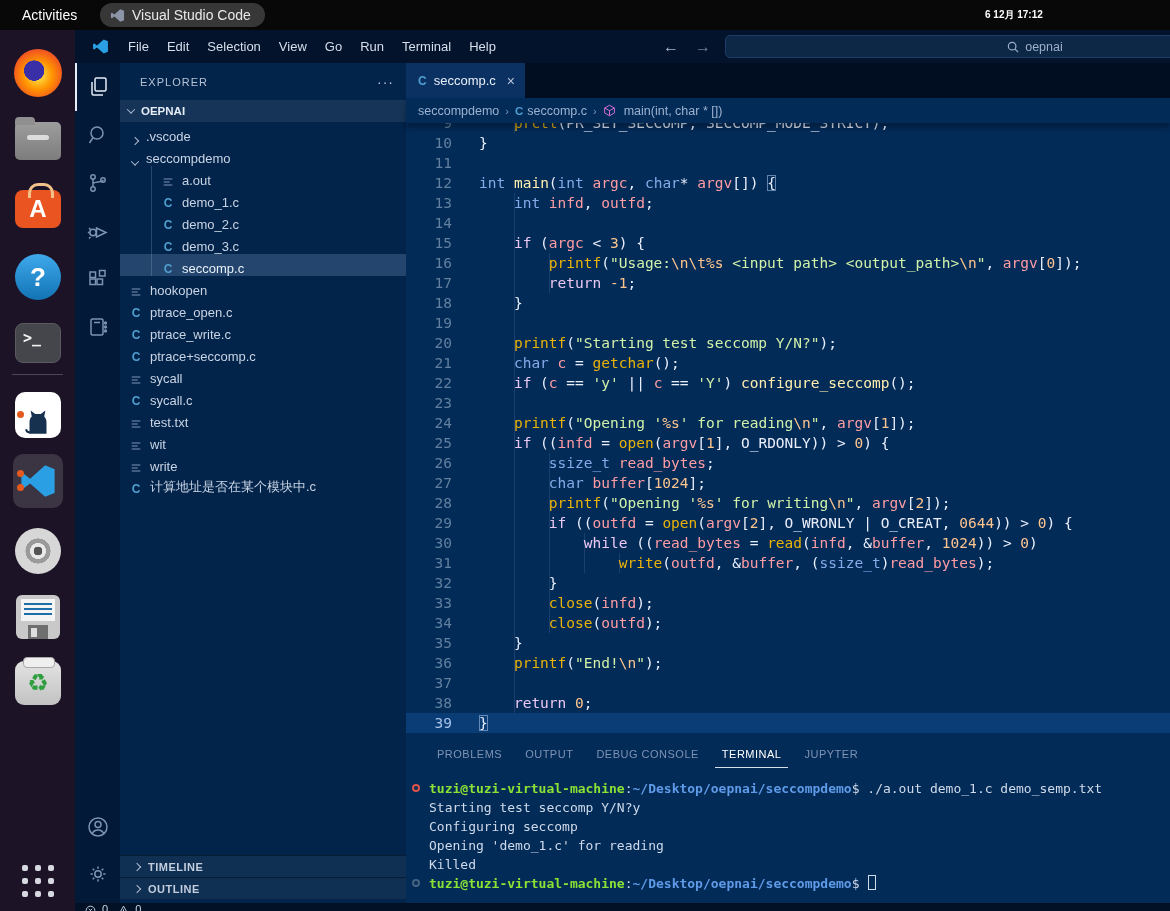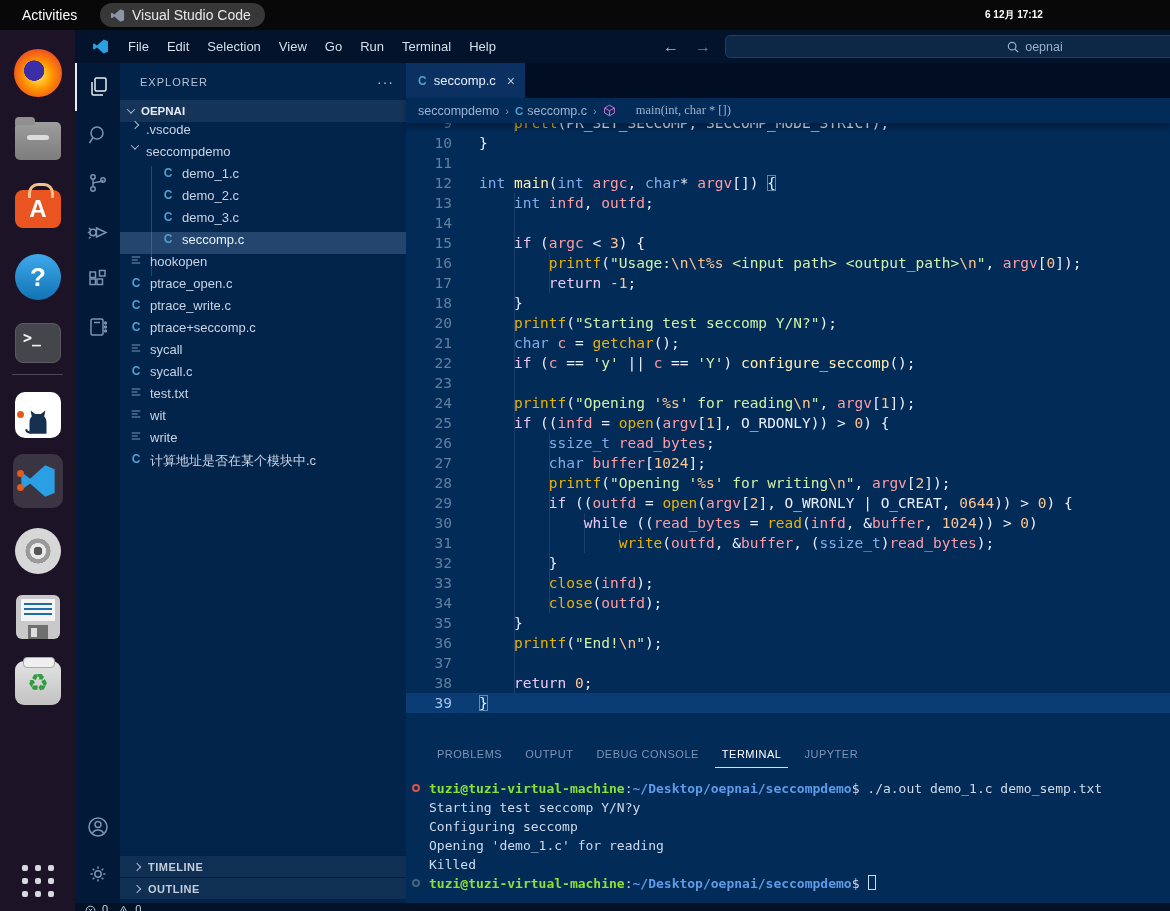--- a/index.html
+++ b/index.html
@@ -72,21 +72,21 @@
   #sidebar { position:absolute; left:120px; top:63px; width:286px; height:848px; background:#02234a; color:#c9d4e4; }
   #explorer-header { height:37px; display:flex; align-items:center; padding:0 12px 0 20px;
                      font-size:11px; letter-spacing:1px; color:#b6c2d6; }
   #explorer-more { margin-left:auto; font-size:14px; letter-spacing:1px; color:#b6c2d6; }
   #root-row { height:22px; background:rgba(255,255,255,.08); display:flex; align-items:center; gap:7px;
               padding-left:8px; font-weight:bold; font-size:11.5px; color:#e6edf7; }
   .chev { width:6px; height:6px; border-right:1.4px solid #aebdd2; border-bottom:1.4px solid #aebdd2;
           display:inline-block; flex:none; }
   .chev.down { transform:rotate(45deg) translate(-1px,-1px); }
   .chev.right { transform:rotate(-45deg); }
-  .frow { height:22px; display:flex; align-items:flex-start; font-size:13px; color:#c9d4e4; position:relative; }
+  .frow { height:22px; display:flex; align-items:flex-end; font-size:13px; color:#c9d4e4; position:relative; }
   .frow.selected { background:rgba(125,158,200,.28); color:#e9f0f9; }
   .frow .cicon { color:#4f9fd0; font-weight:bold; font-size:12px; width:16px; text-align:center; flex:none; }
   .frow .licon { width:16px; flex:none; display:flex; justify-content:center; }
   .frow .gap { width:6px; flex:none; }
   #tree-guide { position:absolute; left:31px; top:103px; width:1px; height:110px; background:rgba(160,185,215,.25); }
   .bottom-section { position:absolute; left:0; width:286px; height:22px; background:rgba(255,255,255,.055);
                     border-top:1px solid rgba(0,0,0,.35); display:flex; align-items:center; gap:8px;
                     padding-left:14px; font-size:11px; font-weight:bold; letter-spacing:.5px; color:#c3cede; }
 
   
@@ -315,20 +315,29 @@
   <div id="file-list">
       <div class="frow" style="padding-left: 8px;">
         <span class="chev right" style="margin: 0px 8px 0px 4px;"></span>
         <span>.vscode</span>
       </div>
       <div class="frow" style="padding-left: 8px;">
         <span class="chev down" style="margin: 0px 8px 0px 4px;"></span>
         <span>seccompdemo</span>
       </div>
       <div class="frow" style="padding-left: 40px;">
+        <span class="licon">
+          <svg width="12" height="12" viewBox="0 0 14 14" stroke="#7d95b5" stroke-width="1.4">
+            <path d="M2 3.5h10M2 7h7M2 10.5h10"></path>
+          </svg>
+        </span>
+        <span class="gap"></span>
+        <span>a.out</span>
+      </div>
+      <div class="frow" style="padding-left: 40px;">
         <span class="cicon">C</span>
         <span class="gap"></span>
         <span>demo_1.c</span>
       </div>
       <div class="frow" style="padding-left: 40px;">
         <span class="cicon">C</span>
         <span class="gap"></span>
         <span>demo_2.c</span>
       </div>
       <div class="frow" style="padding-left: 40px;">
@@ -429,40 +438,41 @@
       <span class="cicon">C</span>
       <span>seccomp.c</span>
       <span id="tab-close">×</span>
     </div>
   </div>
   <div id="breadcrumbs">
     <span class="bc">seccompdemo</span>
     <span class="bc-sep">›</span>
     <span class="bc"><span class="cicon">C</span><span>seccomp.c</span></span>
     <span class="bc-sep">›</span>
-    <span class="bc" style="display:flex;align-items:center;gap:20px;font-family:Liberation Serif, serif;">
+    <span class="bc" style="display:flex;align-items:center;gap:8px;">
       <svg width="13" height="13" viewBox="0 0 16 16">
           <path d="M8 1.5 14 5v6L8 14.5 2 11V5z" fill="none" stroke="#d670d6" stroke-width="1.2"></path>
           <path d="M2 5l6 3.2L14 5M8 8.2v6" fill="none" stroke="#d670d6" stroke-width="1.2"></path>
         </svg>
       <span>main(int, char * [])</span>
     </span>
   </div>
   <div id="code-viewport">
     <div id="code-lines">
         <div class="cline"><span class="ln">9</span><span class="iguide" style="left: 108px;"></span><span class="lc"><span class="tk-fg">    </span><span class="tk-fn">prctl</span><span class="tk-fg">(PR_SET_SECCOMP, SECCOMP_MODE_STRICT);</span></span></div>
         <div class="cline"><span class="ln">10</span><span class="lc"><span class="tk-fg">}</span></span></div>
         <div class="cline"><span class="ln">11</span><span class="lc"></span></div>
         <div class="cline"><span class="ln">12</span><span class="lc"><span class="tk-ty">int</span><span class="tk-fg"> </span><span class="tk-uf">main</span><span class="tk-fg">(</span><span class="tk-ty">int</span><span class="tk-fg"> </span><span class="tk-va">argc</span><span class="tk-fg">, </span><span class="tk-ty">char</span><span class="tk-fg">* </span><span class="tk-va">argv</span><span class="tk-fg">[]) </span><span class="tk-br">{</span></span></div>
         <div class="cline"><span class="ln">13</span><span class="iguide" style="left: 108px;"></span><span class="lc"><span class="tk-fg">    </span><span class="tk-ty">int</span><span class="tk-fg"> </span><span class="tk-va">infd</span><span class="tk-fg">, </span><span class="tk-va">outfd</span><span class="tk-fg">;</span></span></div>
         <div class="cline"><span class="ln">14</span><span class="iguide" style="left: 108px;"></span><span class="lc"></span></div>
         <div class="cline"><span class="ln">15</span><span class="iguide" style="left: 108px;"></span><span class="lc"><span class="tk-fg">    </span><span class="tk-kw">if</span><span class="tk-fg"> (</span><span class="tk-va">argc</span><span class="tk-fg"> &lt; </span><span class="tk-nu">3</span><span class="tk-fg">) {</span></span></div>
         <div class="cline"><span class="ln">16</span><span class="iguide" style="left: 108px;"></span><span class="iguide" style="left: 143px;"></span><span class="lc"><span class="tk-fg">        </span><span class="tk-fn">printf</span><span class="tk-fg">(</span><span class="tk-st">"Usage:</span><span class="tk-es">\n\t%s</span><span class="tk-st"> &lt;input path&gt; &lt;output_path&gt;</span><span class="tk-es">\n</span><span class="tk-st">"</span><span class="tk-fg">, </span><span class="tk-va">argv</span><span class="tk-fg">[</span><span class="tk-nu">0</span><span class="tk-fg">]);</span></span></div>
         <div class="cline"><span class="ln">17</span><span class="iguide" style="left: 108px;"></span><span class="iguide" style="left: 143px;"></span><span class="lc"><span class="tk-fg">        </span><span class="tk-kw">return</span><span class="tk-fg"> </span><span class="tk-nu">-1</span><span class="tk-fg">;</span></span></div>
         <div class="cline"><span class="ln">18</span><span class="iguide" style="left: 108px;"></span><span class="lc"><span class="tk-fg">    }</span></span></div>
+        <div class="cline"><span class="ln">19</span><span class="iguide" style="left: 108px;"></span><span class="lc"></span></div>
         <div class="cline"><span class="ln">20</span><span class="iguide" style="left: 108px;"></span><span class="lc"><span class="tk-fg">    </span><span class="tk-fn">printf</span><span class="tk-fg">(</span><span class="tk-st">"Starting test seccomp Y/N?"</span><span class="tk-fg">);</span></span></div>
         <div class="cline"><span class="ln">21</span><span class="iguide" style="left: 108px;"></span><span class="lc"><span class="tk-fg">    </span><span class="tk-ty">char</span><span class="tk-fg"> </span><span class="tk-va">c</span><span class="tk-fg"> = </span><span class="tk-fn">getchar</span><span class="tk-fg">();</span></span></div>
         <div class="cline"><span class="ln">22</span><span class="iguide" style="left: 108px;"></span><span class="lc"><span class="tk-fg">    </span><span class="tk-kw">if</span><span class="tk-fg"> (</span><span class="tk-va">c</span><span class="tk-fg"> == </span><span class="tk-st">'y'</span><span class="tk-fg"> || </span><span class="tk-va">c</span><span class="tk-fg"> == </span><span class="tk-st">'Y'</span><span class="tk-fg">) </span><span class="tk-uf">configure_seccomp</span><span class="tk-fg">();</span></span></div>
         <div class="cline"><span class="ln">23</span><span class="iguide" style="left: 108px;"></span><span class="lc"></span></div>
         <div class="cline"><span class="ln">24</span><span class="iguide" style="left: 108px;"></span><span class="lc"><span class="tk-fg">    </span><span class="tk-fn">printf</span><span class="tk-fg">(</span><span class="tk-st">"Opening '</span><span class="tk-es">%s</span><span class="tk-st">' for reading</span><span class="tk-es">\n</span><span class="tk-st">"</span><span class="tk-fg">, </span><span class="tk-va">argv</span><span class="tk-fg">[</span><span class="tk-nu">1</span><span class="tk-fg">]);</span></span></div>
         <div class="cline"><span class="ln">25</span><span class="iguide" style="left: 108px;"></span><span class="lc"><span class="tk-fg">    </span><span class="tk-kw">if</span><span class="tk-fg"> ((</span><span class="tk-va">infd</span><span class="tk-fg"> = </span><span class="tk-fn">open</span><span class="tk-fg">(</span><span class="tk-va">argv</span><span class="tk-fg">[</span><span class="tk-nu">1</span><span class="tk-fg">], O_RDONLY)) &gt; </span><span class="tk-nu">0</span><span class="tk-fg">) {</span></span></div>
         <div class="cline"><span class="ln">26</span><span class="iguide" style="left: 108px;"></span><span class="iguide" style="left: 143px;"></span><span class="lc"><span class="tk-fg">        </span><span class="tk-ty">ssize_t</span><span class="tk-fg"> </span><span class="tk-va">read_bytes</span><span class="tk-fg">;</span></span></div>
         <div class="cline"><span class="ln">27</span><span class="iguide" style="left: 108px;"></span><span class="iguide" style="left: 143px;"></span><span class="lc"><span class="tk-fg">        </span><span class="tk-ty">char</span><span class="tk-fg"> </span><span class="tk-va">buffer</span><span class="tk-fg">[</span><span class="tk-nu">1024</span><span class="tk-fg">];</span></span></div>
         <div class="cline"><span class="ln">28</span><span class="iguide" style="left: 108px;"></span><span class="iguide" style="left: 143px;"></span><span class="lc"><span class="tk-fg">        </span><span class="tk-fn">printf</span><span class="tk-fg">(</span><span class="tk-st">"Opening '</span><span class="tk-es">%s</span><span class="tk-st">' for writing</span><span class="tk-es">\n</span><span class="tk-st">"</span><span class="tk-fg">, </span><span class="tk-va">argv</span><span class="tk-fg">[</span><span class="tk-nu">2</span><span class="tk-fg">]);</span></span></div>
         <div class="cline"><span class="ln">29</span><span class="iguide" style="left: 108px;"></span><span class="iguide" style="left: 143px;"></span><span class="lc"><span class="tk-fg">        </span><span class="tk-kw">if</span><span class="tk-fg"> ((</span><span class="tk-va">outfd</span><span class="tk-fg"> = </span><span class="tk-fn">open</span><span class="tk-fg">(</span><span class="tk-va">argv</span><span class="tk-fg">[</span><span class="tk-nu">2</span><span class="tk-fg">], O_WRONLY | O_CREAT, </span><span class="tk-nu">0644</span><span class="tk-fg">)) &gt; </span><span class="tk-nu">0</span><span class="tk-fg">) {</span></span></div>

